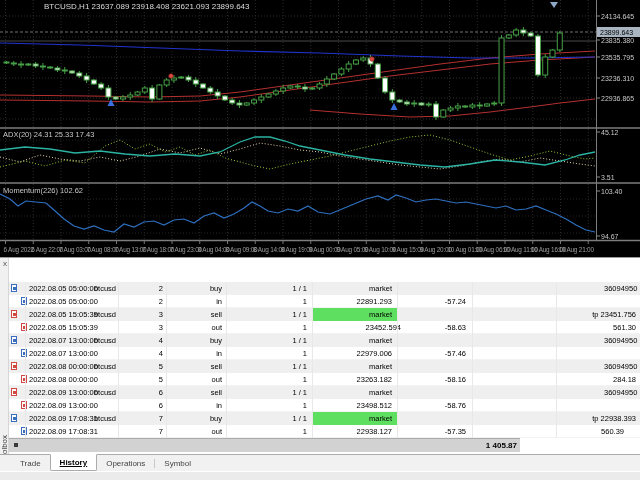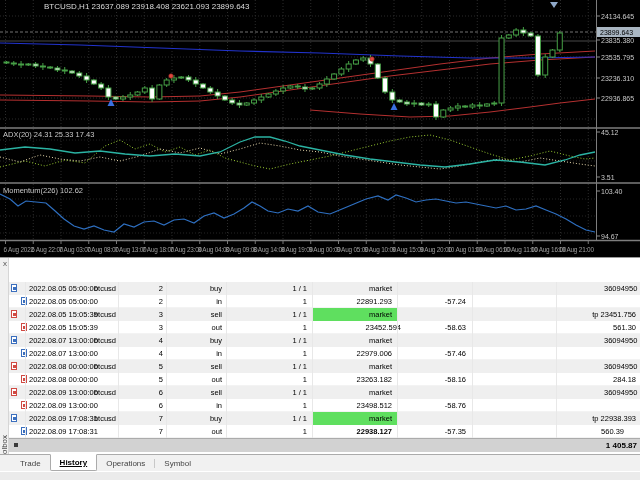--- a/index.html
+++ b/index.html
@@ -30,21 +30,21 @@
   .tcell{position:absolute;top:2px;font-size:7.5px;color:#000;white-space:nowrap;}
   .hl-cell{position:absolute;top:0;height:13px;background:#5fdf5f;}
   .clip-cell{overflow:hidden;}
   .deal-icon{position:absolute;top:2px;width:6px;height:8px;background:#fff;box-sizing:border-box;}
   .deal-icon.blue{border:1px solid #3b6fbe;}
   .deal-icon.red{border:1px solid #d04a43;}
   .deal-icon i{position:absolute;left:1px;top:2px;width:3px;height:3px;display:block;}
   .deal-icon.blue i{background:#3b6fbe;}
   .deal-icon.red i{background:#d04a43;}
   .col-sep{position:absolute;top:0;width:1px;height:156px;background:#e8e8e8;}
-  #tbl-summary{position:absolute;left:9px;top:180px;width:631px;height:14px;background:#d2d2d2;
+  #tbl-summary{position:absolute;left:9px;top:180px;width:511px;height:14px;background:#d2d2d2;
                border-top:1px solid #ababab;box-sizing:border-box;}
   #tbl-summary .total{position:absolute;right:3px;top:2px;font-size:8px;font-weight:bold;color:#000;}
   #tbl-summary .mark{position:absolute;left:5px;top:4px;width:4px;height:4px;background:#3a3a3a;}
   #tabs-bar{position:absolute;left:0;top:196px;width:640px;height:17px;background:#f1f1f1;
             border-top:1px solid #ababab;box-sizing:border-box;display:flex;align-items:stretch;padding-left:11px;}
   .tab{position:relative;display:flex;align-items:center;padding:0 9px;font-size:8px;color:#444;cursor:default;}
   .tab.active{background:#fff;border:1px solid #ababab;border-top:1px solid #fff;margin-top:-1px;
               font-weight:bold;color:#000;border-radius:0 0 2px 2px;text-decoration:underline;}
   .tab-sep{width:1px;height:9px;background:#c8c8c8;align-self:center;}
   #status-strip{position:absolute;left:0;top:213px;width:640px;height:10px;background:#ebebeb;
@@ -534,21 +534,21 @@
           <span class="tcell" style="right: 4px;">tp 22938.393</span>
         </div>
         <div class="trow plain" style="top: 143px;">
           <span class="deal-icon blue" style="left: 12px;">
             <i></i>
           </span>
           <span class="tcell" style="left: 20px;">2022.08.09 17:08:31</span>
           <span class="tcell" style="right: 477px;">7</span>
           <span class="tcell" style="right: 418px;">out</span>
           <span class="tcell" style="right: 333px;">1</span>
-          <span class="tcell" style="right: 248px; font-weight: bold;">22938.127</span>
+          <span class="tcell" style="right: 248px;">22938.127</span>
           <span class="tcell" style="right: 174px;">-57.35</span>
           <span class="tcell" style="right: 16px;">560.39</span>
         </div>
       </div>
     <div id="tbl-summary">
       <span class="mark"></span>
       <span class="total">1 405.87</span>
     </div>
     <div id="tabs-bar">
         <div class="tab">Trade</div>

